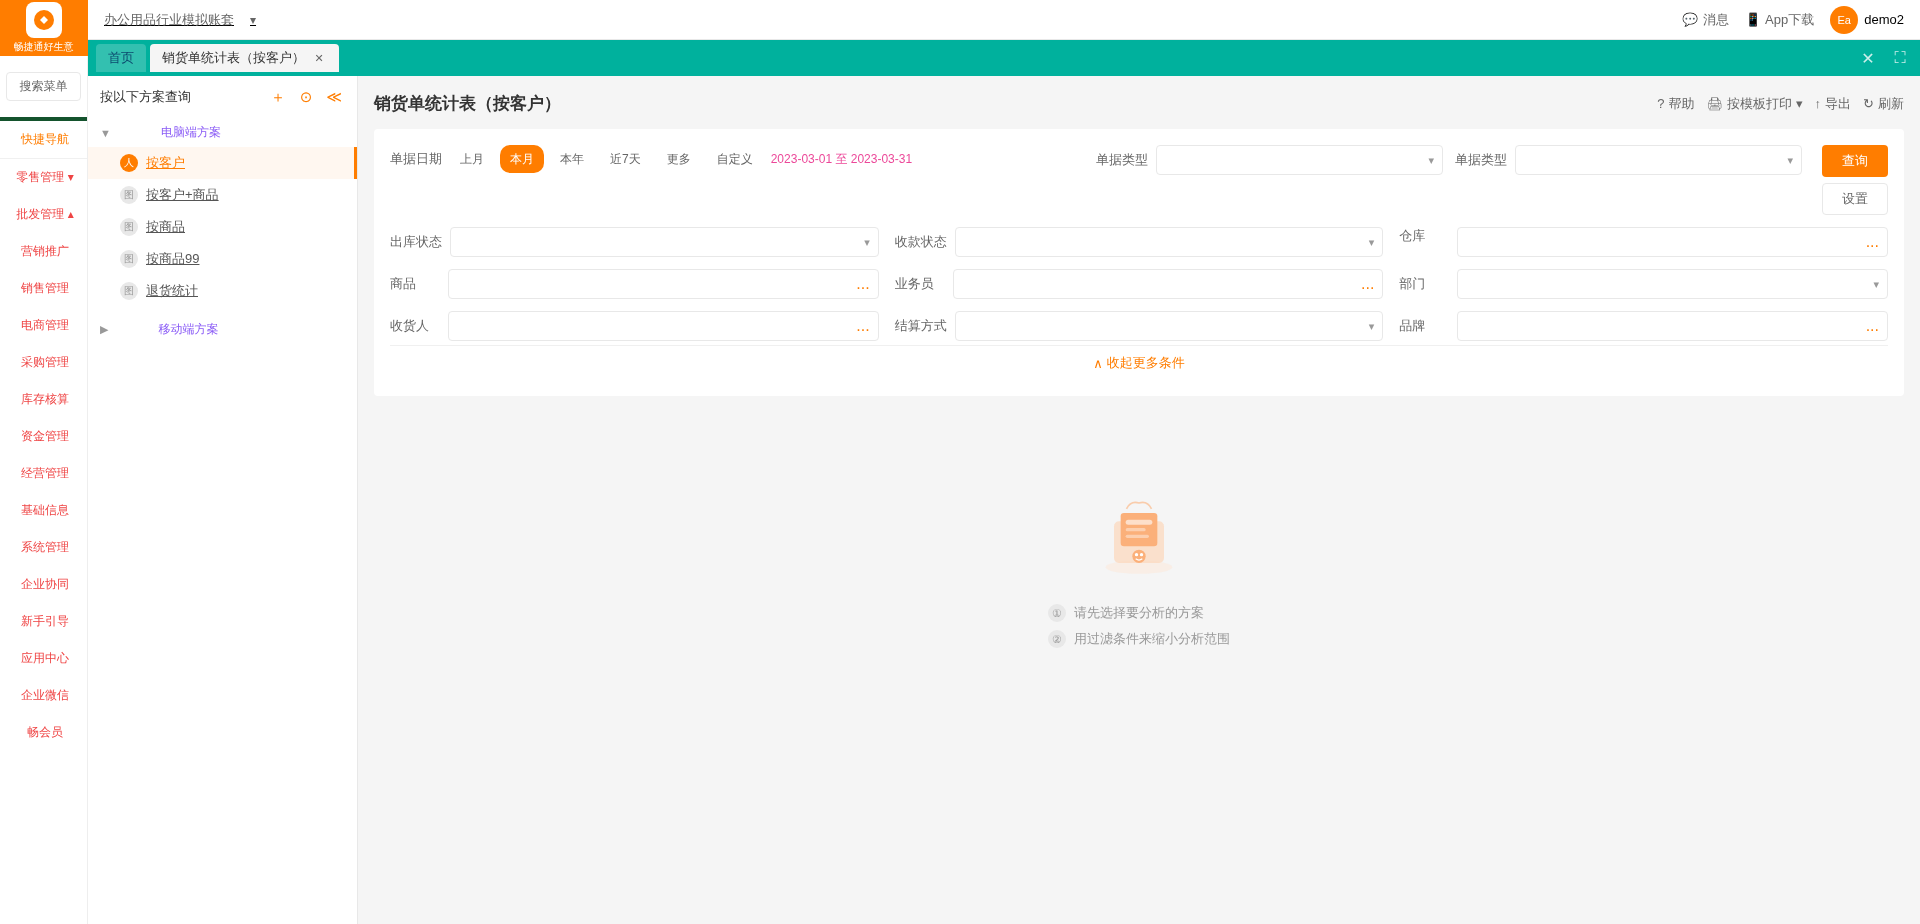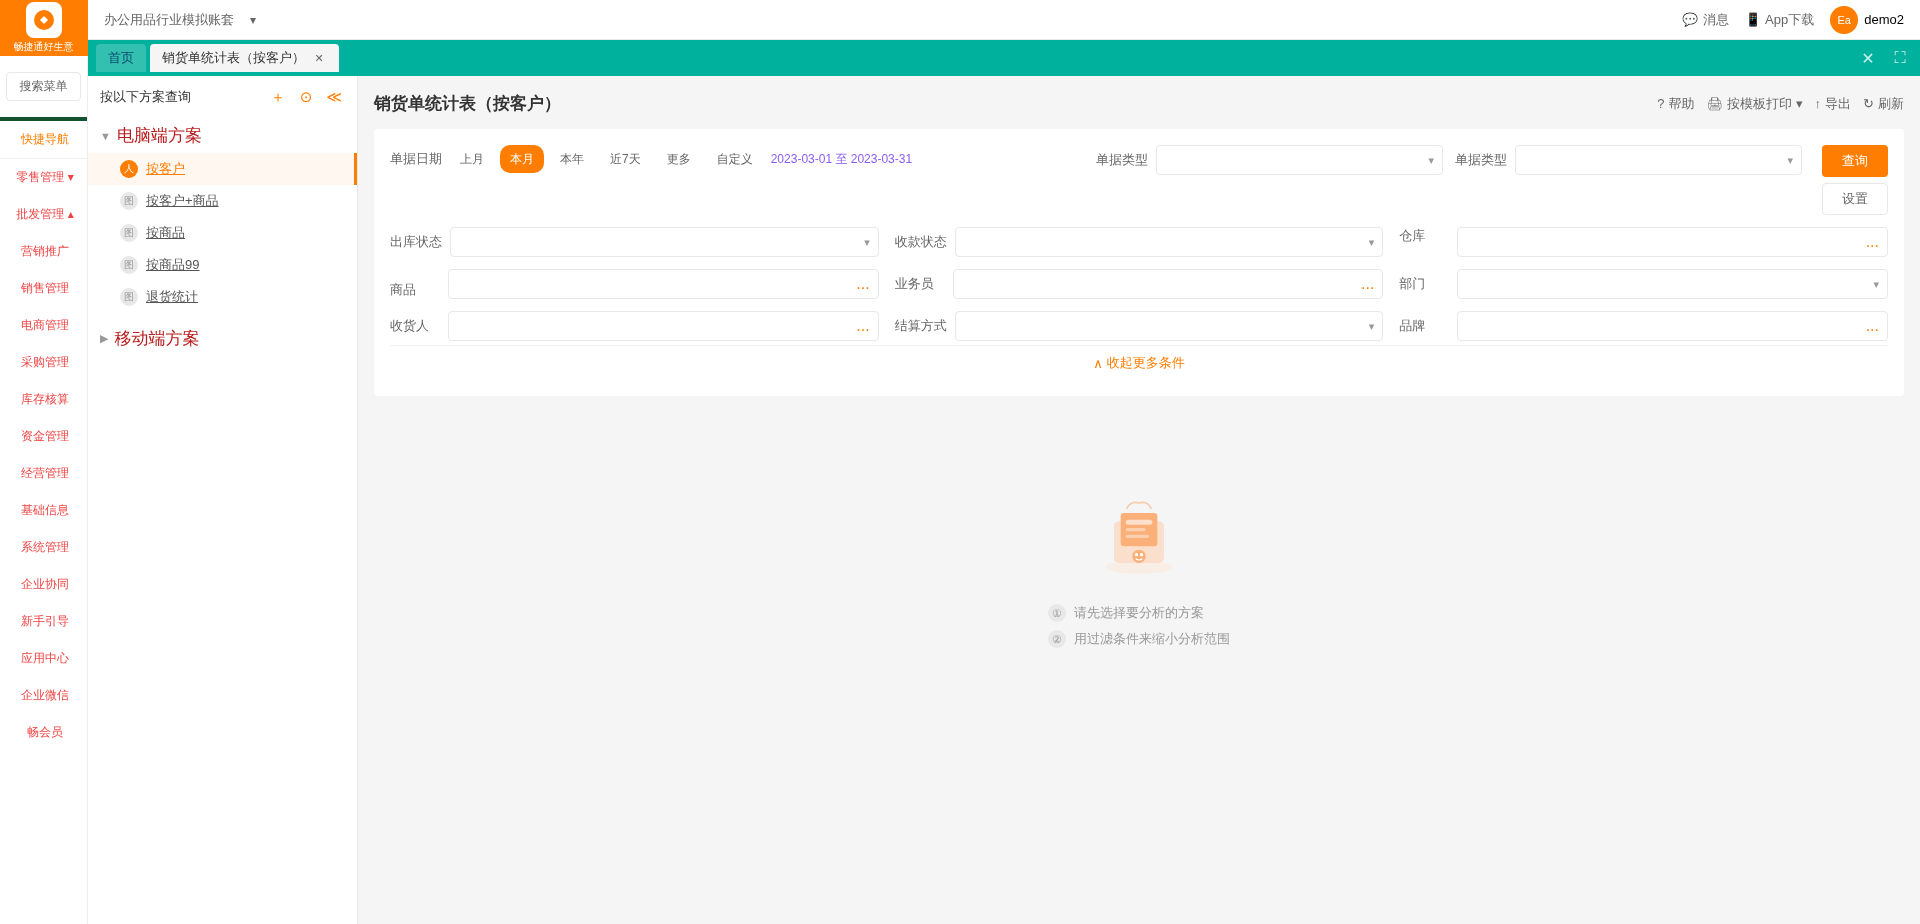--- a/index.html
+++ b/index.html
@@ -14,21 +14,21 @@
     .sidebar-search-btn { width: 100%; background: none; border: 1px solid #e8e8e8; border-radius: 4px; padding: 5px 4px; color: #666; font-size: 12px; cursor: pointer; text-align: center; }
     .sidebar-nav-item { width: 100%; padding: 10px 4px; text-align: center; cursor: pointer; color: #ef4444; font-size: 12px; border-left: 3px solid transparent; }
     .sidebar-nav-item.active { color: #ff7d00; }
     .sidebar-section { width: 100%; border-top: 1px solid #f0f0f0; }
 
     
     .main-area { flex: 1; display: flex; flex-direction: column; overflow: hidden; }
 
     
     .top-header { height: 40px; background: #fff; display: flex; align-items: center; justify-content: space-between; padding: 0 16px; border-bottom: 1px solid #e8e8e8; flex-shrink: 0; }
-    .top-header-left { display: flex; align-items: center; gap: 16px; }
+    .top-header-left { display: flex; align-items: center; gap: 16px; text-decoration: underline; }
     .header-title { font-size: 13px; color: #666; }
     .header-dropdown-btn { background: none; border: none; cursor: pointer; color: #666; font-size: 12px; }
     .top-header-right { display: flex; align-items: center; gap: 16px; }
     .header-action { display: flex; align-items: center; gap: 4px; cursor: pointer; color: #666; font-size: 13px; }
     .user-avatar { width: 28px; height: 28px; border-radius: 50%; background: #ff7d00; display: flex; align-items: center; justify-content: center; color: #fff; font-size: 11px; }
 
     
     .tab-bar { height: 36px; background: #00b19d; display: flex; align-items: center; padding: 0 8px; gap: 4px; flex-shrink: 0; }
     .tab-item { height: 28px; padding: 0 12px; display: flex; align-items: center; gap: 6px; border-radius: 4px 4px 0 0; font-size: 13px; cursor: pointer; color: rgba(255,255,255,0.8); }
     .tab-item.active { background: #f5f5f5; color: #333; border-radius: 4px 4px 0 0; }
@@ -42,42 +42,42 @@
 
     
     .left-panel { width: 270px; background: #fff; border-right: 1px solid #e8e8e8; flex-shrink: 0; overflow-y: auto; }
     .left-panel-header { display: flex; align-items: center; justify-content: space-between; padding: 10px 12px 6px; }
     .left-panel-title { font-size: 13px; color: #333; font-weight: 500; }
     .left-panel-actions { display: flex; align-items: center; gap: 6px; }
     .panel-icon-btn { width: 22px; height: 22px; border: none; background: none; cursor: pointer; color: #ff7d00; display: flex; align-items: center; justify-content: center; font-size: 15px; border-radius: 4px; }
     .tree-group { padding: 4px 0; }
     .tree-group-header { display: flex; align-items: center; padding: 6px 12px; cursor: pointer; color: #333; font-size: 13px; gap: 6px; }
     .tree-chevron { font-size: 11px; color: #999; transition: transform 0.2s; }
-    .tree-group-label { font-size: 17px; color: #b91c1c; }
+    .tree-group-label { font-size: 12px; color: #8b5cf6; margin-left: 44px; }
     .tree-item { display: flex; align-items: center; padding: 7px 12px 7px 32px; cursor: pointer; gap: 8px; font-size: 13px; color: #555; }
     .tree-item.active { background: #fff7f0; color: #ff7d00; border-right: 3px solid #ff7d00; }
     .tree-item .item-icon { width: 18px; height: 18px; border-radius: 50%; background: #ff7d00; display: flex; align-items: center; justify-content: center; color: #fff; font-size: 10px; flex-shrink: 0; }
     .tree-item .item-icon.gray { background: #e8e8e8; color: #999; }
     .tree-item-label { font-size: 13px; text-decoration: underline; }
 
     
     .right-content { flex: 1; overflow-y: auto; padding: 16px; }
     .page-title-bar { display: flex; align-items: center; justify-content: space-between; margin-bottom: 14px; }
     .page-title { font-size: 17px; color: #333; font-weight: 600; }
     .page-title-actions { display: flex; align-items: center; gap: 12px; }
     .title-action-btn { display: flex; align-items: center; gap: 4px; cursor: pointer; color: #666; font-size: 13px; background: none; border: none; }
 
     
     .filter-card { background: #fff; border-radius: 4px; padding: 16px; margin-bottom: 12px; }
     .filter-label { color: #666; font-size: 13px; white-space: nowrap; min-width: 50px; }
     .filter-dots { color: #ff7d00; font-size: 16px; cursor: pointer; margin-left: 4px; }
     .date-filter { display: flex; align-items: center; gap: 6px; }
     .date-btn { height: 28px; padding: 0 10px; border: none; background: none; cursor: pointer; color: #666; font-size: 12px; border-radius: 4px; }
     .date-btn.active { background: #ff7d00; color: #fff; border-radius: 10px; }
-    .date-range-text { font-size: 12px; color: #8b5cf6; }
+    .date-range-text { font-size: 12px; color: #ec4899; }
     .filter-select { flex: 1; height: 30px; border: 1px solid #e8e8e8; border-radius: 4px; padding: 0 8px; font-size: 13px; color: #333; background: #fff; cursor: pointer; display: flex; align-items: center; justify-content: space-between; }
     .chevron-down { color: #999; font-size: 11px; }
 
     .collapse-bar { display: flex; justify-content: center; align-items: center; padding: 8px 0; cursor: pointer; color: #ff7d00; font-size: 13px; gap: 4px; background: #fff; border-top: 1px solid #f0f0f0; margin-top: 4px; }
 
     
     .search-btn { height: 32px; padding: 0 20px; background: #ff7d00; color: #fff; border: none; border-radius: 4px; cursor: pointer; font-size: 13px; white-space: nowrap; }
     .settings-btn { height: 32px; padding: 0 14px; background: #fff; color: #666; border: 1px solid #e8e8e8; border-radius: 4px; cursor: pointer; font-size: 13px; }
     .action-btns { display: flex; flex-direction: column; gap: 6px; margin-left: 8px; flex-shrink: 0; }
 
@@ -322,21 +322,21 @@
           <div style="flex:1;display:flex;gap:8px;">
             <span class="filter-label">仓库</span>
             <div class="filter-select" style="flex:1;height:30px;border:1px solid #e8e8e8;border-radius:4px;padding:0 8px;display:flex;align-items:center;justify-content:space-between;">
               <span></span>
               <span class="filter-dots">...</span>
             </div>
           </div>
         </div>
 
         <div style="display:flex;align-items:center;gap:16px;margin-bottom:12px;">
-          <div style="flex:1;display:flex;align-items:flex-end;gap:8px;">
+          <div style="flex:1;display:flex;align-items:center;gap:8px;">
             <span class="filter-label">商品</span>
             <div class="filter-select" style="flex:1;height:30px;border:1px solid #e8e8e8;border-radius:4px;padding:0 8px;display:flex;align-items:center;justify-content:space-between;">
               <span></span>
               <span class="filter-dots">...</span>
             </div>
           </div>
           <div style="flex:1;display:flex;align-items:center;gap:8px;">
             <span class="filter-label">业务员</span>
             <div class="filter-select" style="flex:1;height:30px;border:1px solid #e8e8e8;border-radius:4px;padding:0 8px;display:flex;align-items:center;justify-content:space-between;">
               <span></span>

